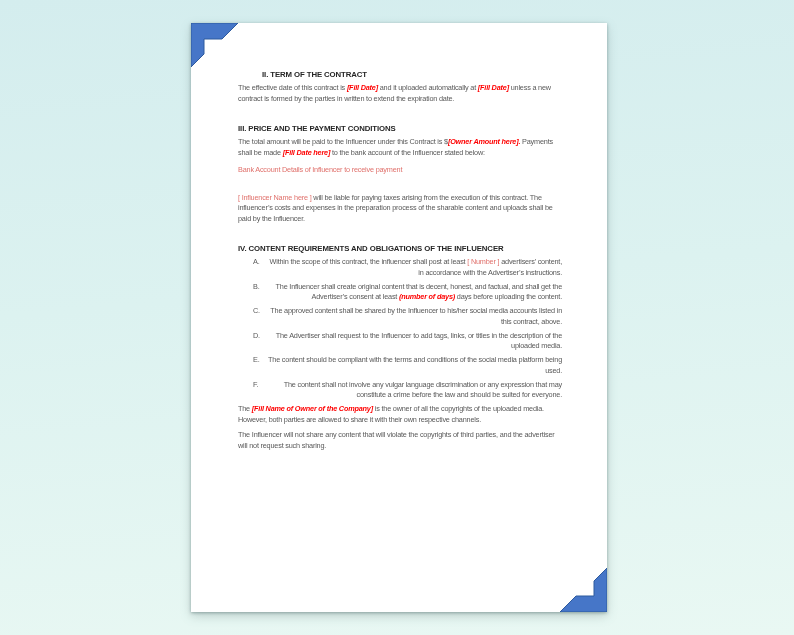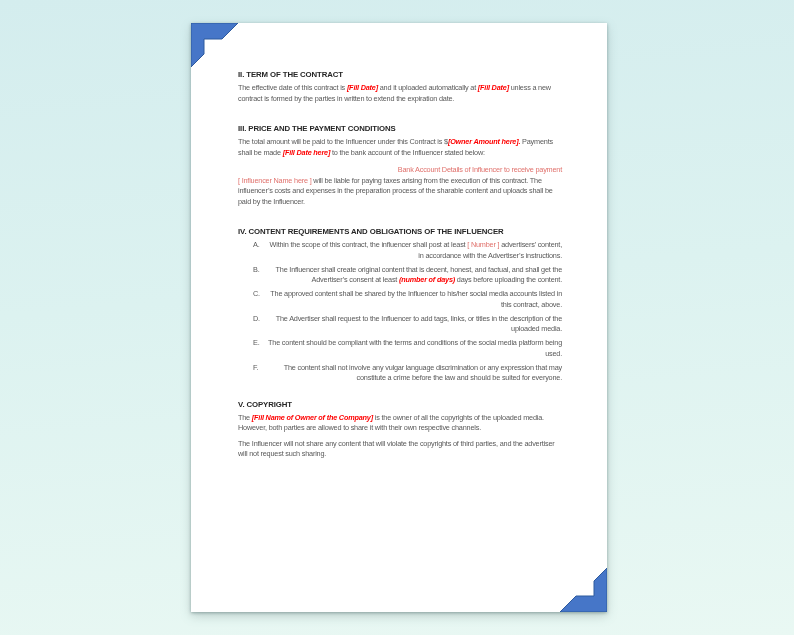--- a/index.html
+++ b/index.html
@@ -19,24 +19,24 @@
   .corner polygon{stroke:#2d5a9e;stroke-width:1;stroke-linejoin:miter;}
   .content{
     position:absolute;left:47px;top:0;width:324px;
     font-size:7.3px;line-height:10.5px;letter-spacing:-0.2px;
     color:#595959;
   }
   h2{
     font-size:7.8px;line-height:10px;letter-spacing:-0.1px;
     color:#262626;font-weight:bold;margin:20px 0 3px 0;
   }
-  h2.first{margin-top:47px;}
+  h2.first{margin-top:47px;margin-left:24px;}
   h2.tight{margin-top:16px;}
   p{margin:0 0 7px 0;}
-  p.bank-line{color:#e0716c;margin-bottom:0;text-align:right;}
+  p.bank-line{color:#e0716c;margin-bottom:17px;}
   p.extra-top{margin-top:10px;}
   .rb{color:#fe0000;font-weight:bold;font-style:italic;}
   .rl{color:#e0716c;}
   .list{margin:0;}
   .li{display:flex;margin-bottom:3.5px;}
   .li .marker{flex:0 0 26px;box-sizing:border-box;padding-left:15px;}
   .li .li-text{flex:1;text-align:right;}
   p.v1{margin-bottom:5px;}
 </style>
 </head>
@@ -83,18 +83,17 @@
       <div class="li">
         <span class="marker">E.</span>
         <span class="li-text">The content should be compliant with the terms and conditions of the social media platform being used.</span>
       </div>
       <div class="li">
         <span class="marker">F.</span>
         <span class="li-text">The content shall not involve any vulgar language discrimination or any expression that may constitute a crime before the law and should be suited for everyone.</span>
       </div>
     </div>
 
-    <h2 class="tight">V. COPYRIGHT</h2>
     <p class="v1"><span>The </span><span class="rb">[Fill Name of Owner of the Company]</span><span> is the owner of all the copyrights of the uploaded media. However, both parties are allowed to share it with their own respective channels.</span></p>
     <p>The Influencer will not share any content that will violate the copyrights of third parties, and the advertiser will not request such sharing.</p>
 
   </div>
 </div>
 
 </body></html>

